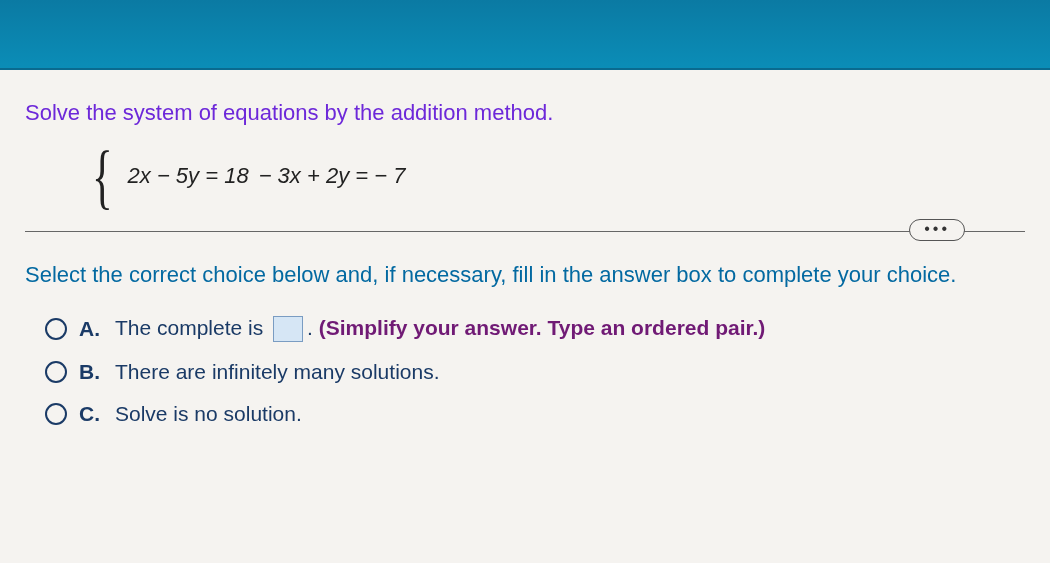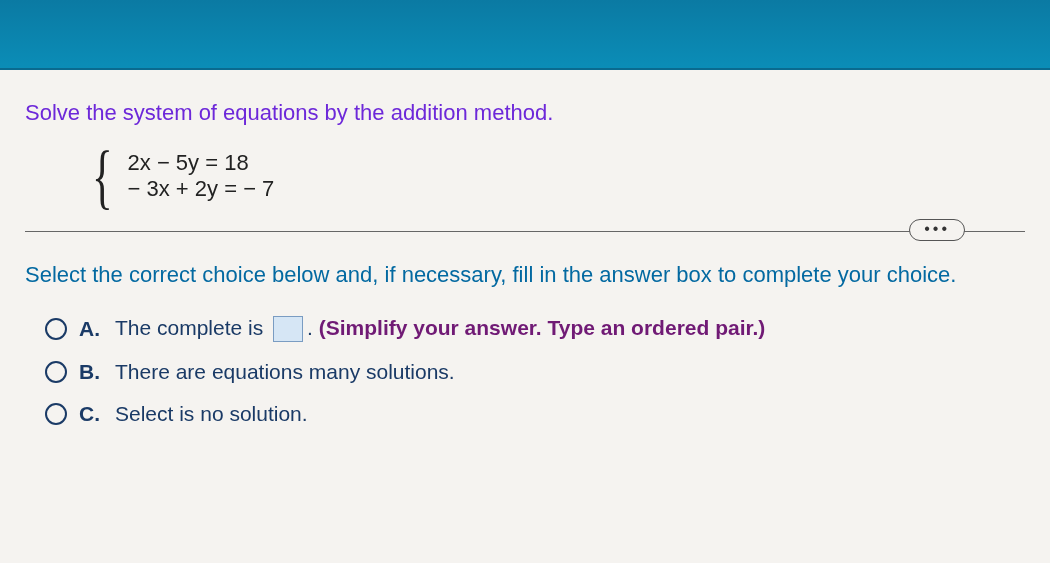--- a/index.html
+++ b/index.html
@@ -34,23 +34,25 @@
       font-size: 72px;
       font-weight: 300;
       line-height: 60px;
       margin-right: 8px;
       color: #222;
       font-family: 'Times New Roman', serif;
       transform: scaleX(0.6);
     }
     .eqs {
       display: flex;
-      flex-direction: column;
+      flex-direction: row;
+      gap: 10px;
       font-size: 22px;
       color: #222;
+      font-style: italic;
     }
     .divider-row {
       position: relative;
       margin: 20px 0 30px 0;
     }
     .divider-line {
       border: none;
       border-top: 1px solid #666;
       margin: 0;
     }
@@ -147,24 +149,24 @@
       <div class="radio"></div>
       <span class="choice-letter">A.</span>
       <span class="choice-text">
         <span>The complete is </span><span class="answer-box"></span><span>.</span><span class="hint"> (Simplify your answer. Type an ordered pair.)</span>
       </span>
     </div>
 
     <div class="choice">
       <div class="radio"></div>
       <span class="choice-letter">B.</span>
-      <span class="choice-text">There are equations many solutions.</span>
+      <span class="choice-text">There are infinitely many solutions.</span>
     </div>
 
     <div class="choice">
       <div class="radio"></div>
       <span class="choice-letter">C.</span>
-      <span class="choice-text">Select is no solution.</span>
+      <span class="choice-text">Solve is no solution.</span>
     </div>
 
   </div>
 
 </div>
 
 </body></html>

